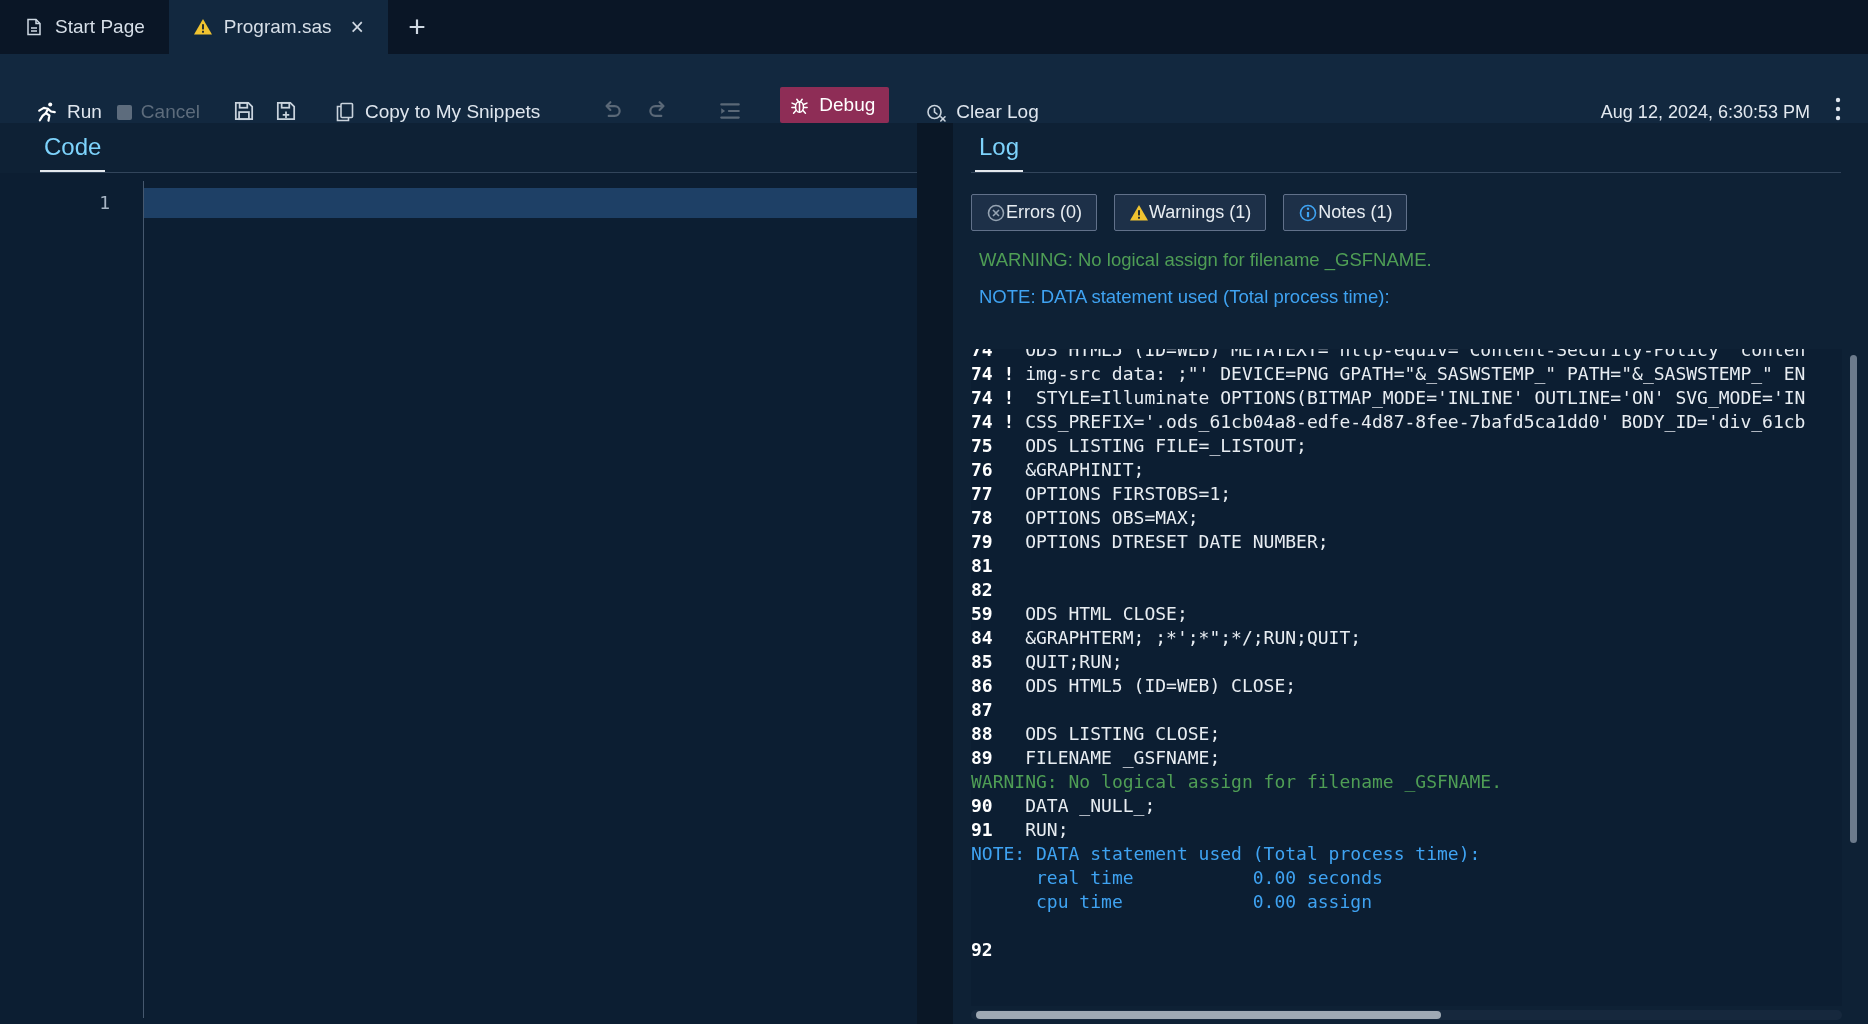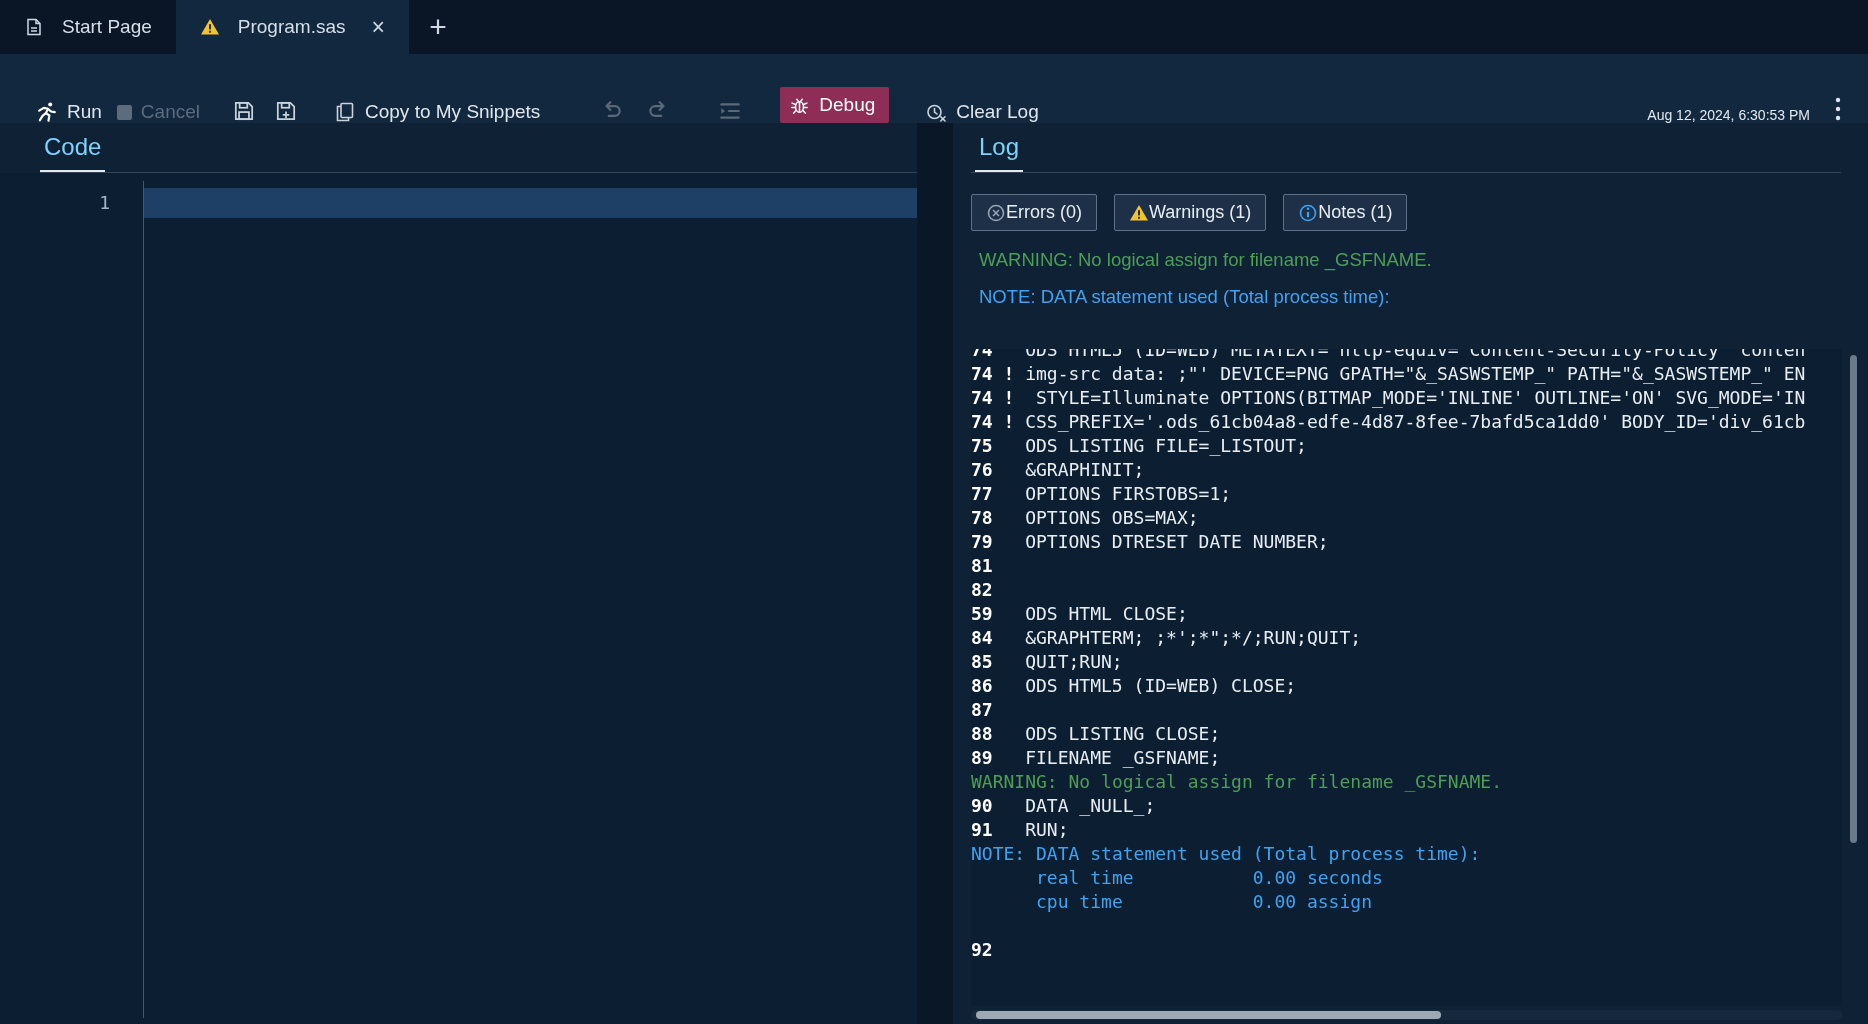--- a/index.html
+++ b/index.html
@@ -18,42 +18,42 @@
     --debug:#8e2d56;
     --highlight:#1e4066;
   }
   *{box-sizing:border-box;margin:0;padding:0;}
   html,body{margin:0;padding:0;background:#06101d;}
   body{font-family:"Liberation Sans", sans-serif;}
   .app{position:relative;width:1868px;height:1024px;background:var(--bg-window);overflow:hidden;color:var(--text);}
 
   
   .tabbar{position:absolute;top:0;left:0;right:0;height:54px;background:var(--bg-tabbar);display:flex;align-items:stretch;}
-  .tab{display:flex;align-items:center;gap:18px;padding:0 24px;font-size:19px;color:#d7dfe8;cursor:pointer;}
+  .tab{display:flex;align-items:center;gap:11px;padding:0 24px;font-size:19px;color:#d7dfe8;cursor:pointer;}
   .tab.active{background:var(--bg-toolbar);}
   .tab .close{font-size:23px;line-height:1;color:#cfd8e2;margin-left:8px;}
   .newtab{width:58px;display:flex;align-items:center;justify-content:center;cursor:pointer;}
   .newtab span{font-size:30px;font-weight:300;color:#cfd8e2;line-height:1;}
 
   
   .toolbar{position:absolute;top:54px;left:0;right:0;height:69px;background:var(--bg-toolbar);display:flex;align-items:flex-end;padding-right:26px;}
   .tb-item{display:flex;align-items:center;gap:9px;font-size:19px;color:var(--text);cursor:pointer;white-space:nowrap;}
   .tb-item.disabled{color:var(--text-dim);cursor:default;}
   .tb-run{margin-left:36px;}
   .tb-cancel{margin-left:15px;}
   .tb-save{margin-left:32px;}
   .tb-saveas{margin-left:18px;}
   .tb-copy{margin-left:36px;}
   .tb-undo{margin-left:60px;}
   .tb-redo{margin-left:22px;}
   .tb-indent{margin-left:48px;}
   .tb-debug{margin-left:38px;background:var(--debug);padding:7px 14px 7px 9px;border-radius:2px;color:#fff;}
   .tb-clear{margin-left:36px;}
   .sq{width:15px;height:15px;background:#5d6c7d;border-radius:2px;display:inline-block;}
-  .timestamp{margin-left:auto;font-size:14px;color:#e3e9f0;}
+  .timestamp{margin-left:auto;font-size:18px;color:#e3e9f0;}
   .kebab{margin-left:24px;display:flex;align-items:center;cursor:pointer;}
   .icon{display:inline-flex;align-items:center;justify-content:center;}
 
   
   .main{position:absolute;top:123px;left:0;right:0;bottom:0;display:flex;}
   .code-panel{width:917px;position:relative;background:var(--bg-window);}
   .splitter{width:36px;background:var(--bg-splitter);cursor:col-resize;}
   .log-panel{flex:1;position:relative;background:var(--bg-window);}
 
   .panel-header{position:relative;height:50px;display:flex;align-items:flex-end;}

